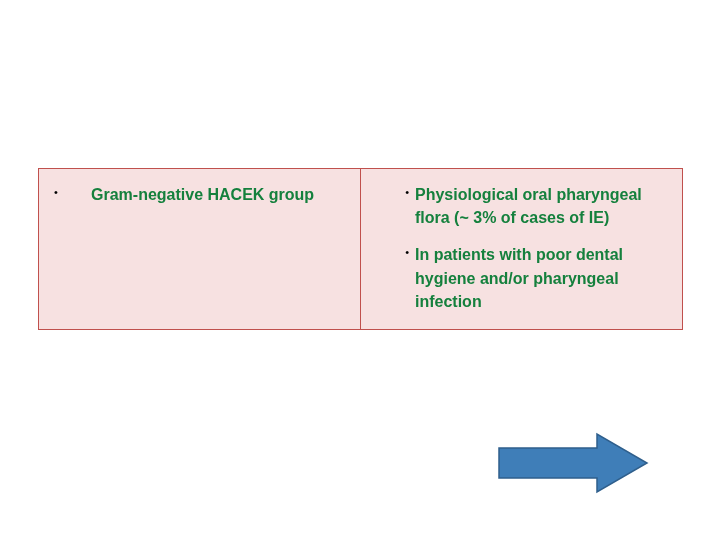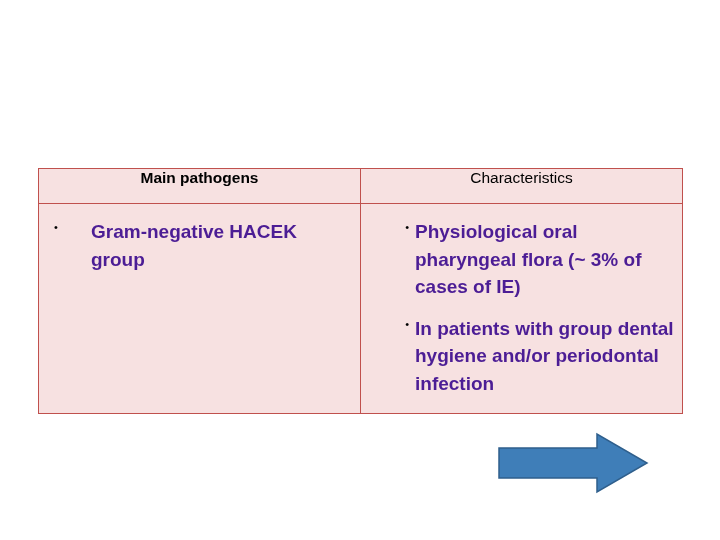--- a/index.html
+++ b/index.html
@@ -64,22 +64,22 @@
     flex: 0 0 auto;
     font-size: 11px;
     line-height: 1.45;
     color: #000000;
     width: 18px;
     text-align: center;
     padding-top: 2px;
   }
   .bullet-text {
     flex: 1 1 auto;
-    font-size: 19px;
-    color: #4c1d95;
+    font-size: 16px;
+    color: #15803d;
     line-height: 1.45;
   }
 
   .cell-left-body {
     padding: 14px 6px 10px 8px;
   }
   .cell-left-body .bullet-text {
     font-weight: bold;
     padding-left: 26px;
   }
@@ -113,45 +113,37 @@
 <div class="slide">
 
   <div class="table-wrap">
     <table class="pathogen-table">
       <colgroup>
         <col class="col-left">
         <col class="col-right">
       </colgroup>
       <tbody>
         <tr>
-          <td class="head-cell">
-            <span class="head-text">Main pathogens</span>
-          </td>
-          <td class="head-cell">
-            <span class="head-text light">Characteristics</span>
-          </td>
-        </tr>
-        <tr>
           <td>
             <div class="cell-left-body">
               <div class="bullet-row">
                 <span class="bullet-dot">•</span>
                 <span class="bullet-text">Gram-negative HACEK group</span>
               </div>
             </div>
           </td>
           <td>
             <div class="cell-right-body">
               <div class="bullet-row">
                 <span class="bullet-dot">•</span>
                 <span class="bullet-text">Physiological oral pharyngeal flora (~ 3% of cases of IE)</span>
               </div>
               <div class="bullet-row">
                 <span class="bullet-dot">•</span>
-                <span class="bullet-text">In patients with group dental hygiene and/or periodontal infection</span>
+                <span class="bullet-text">In patients with poor dental hygiene and/or pharyngeal infection</span>
               </div>
             </div>
           </td>
         </tr>
       </tbody>
     </table>
   </div>
 
   <div class="arrow-wrap">
     <svg width="152" height="62" viewBox="0 0 152 62">

